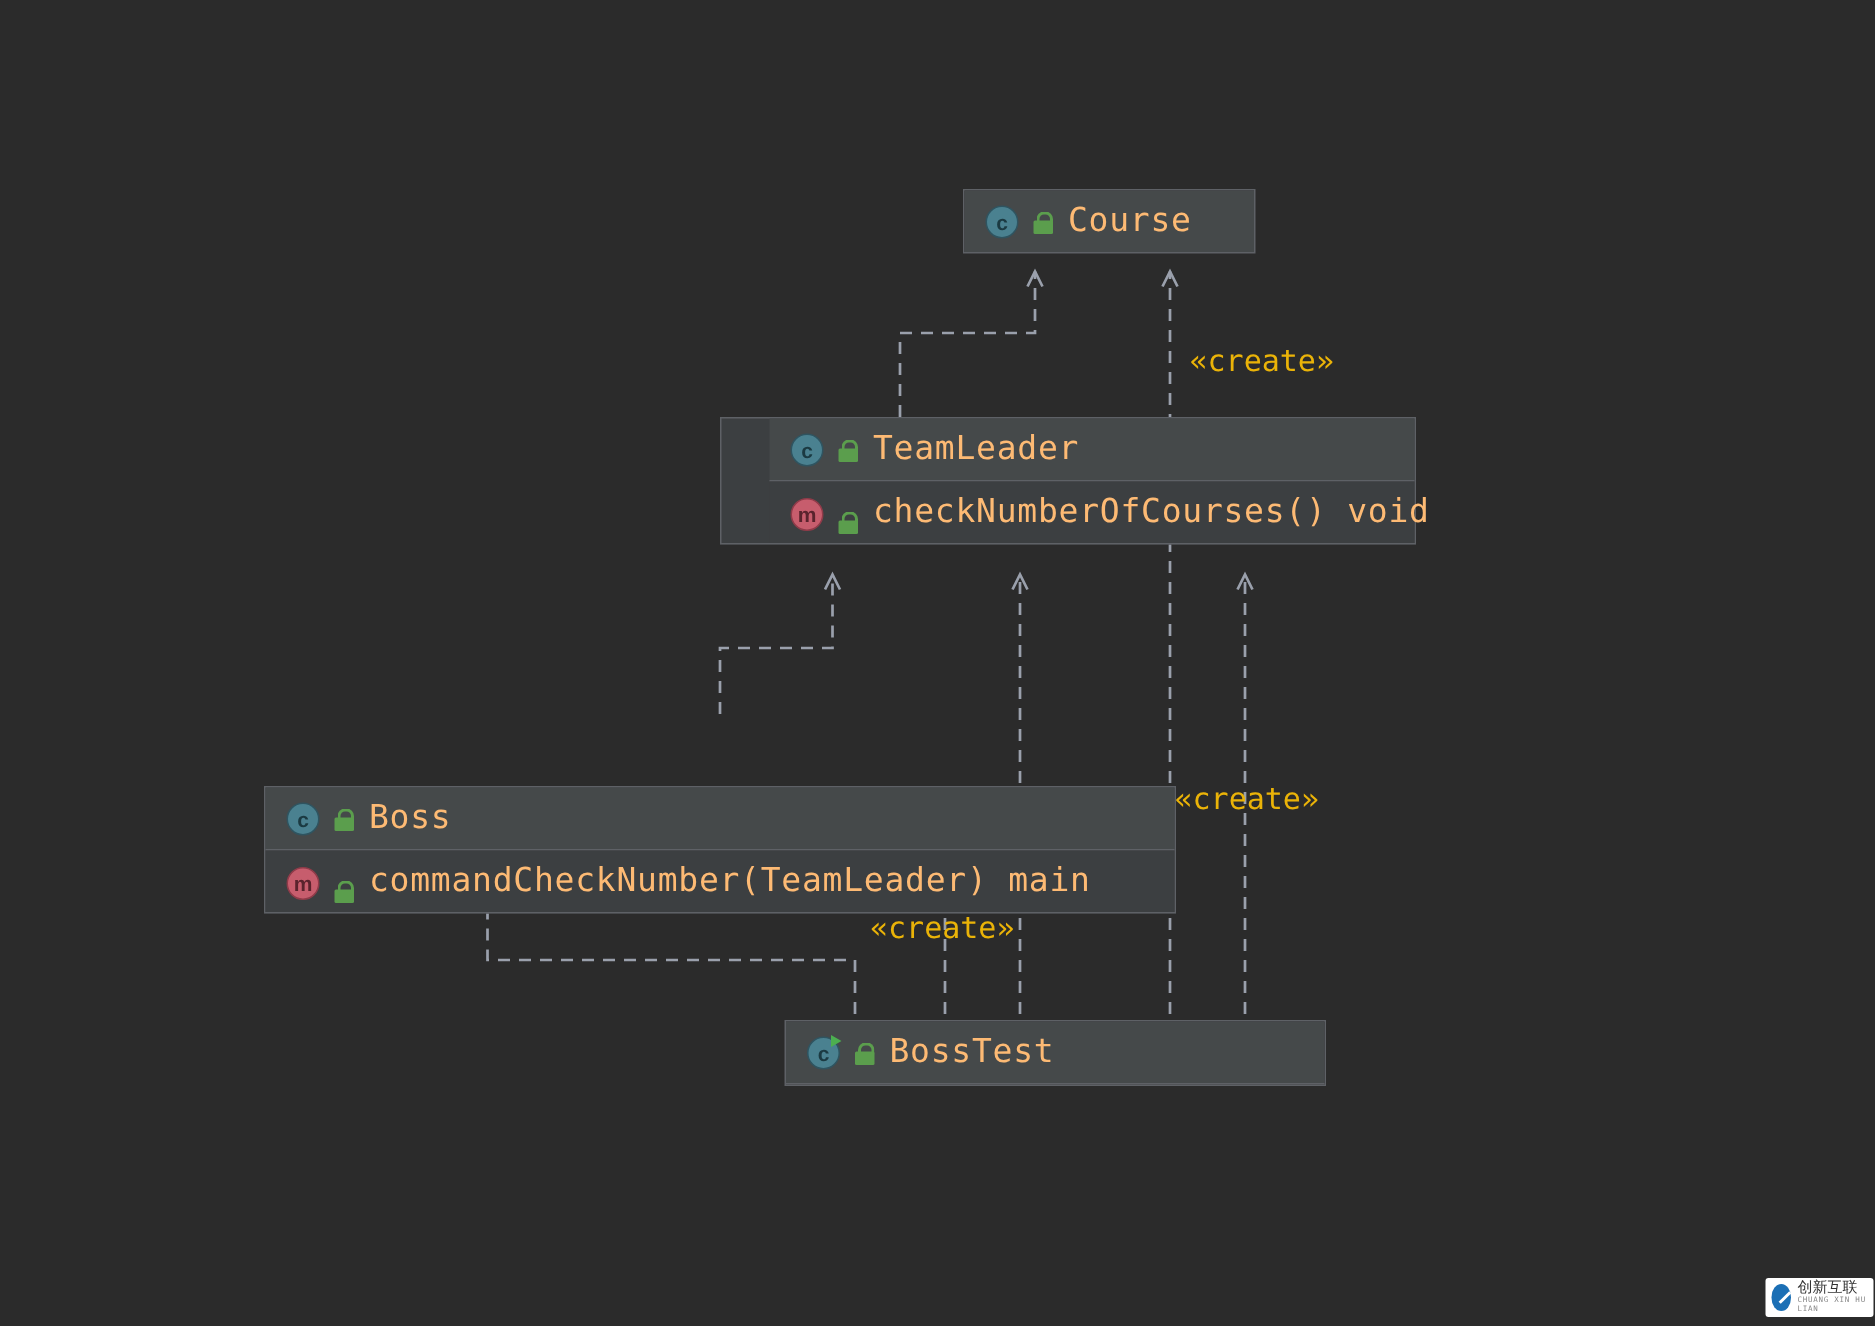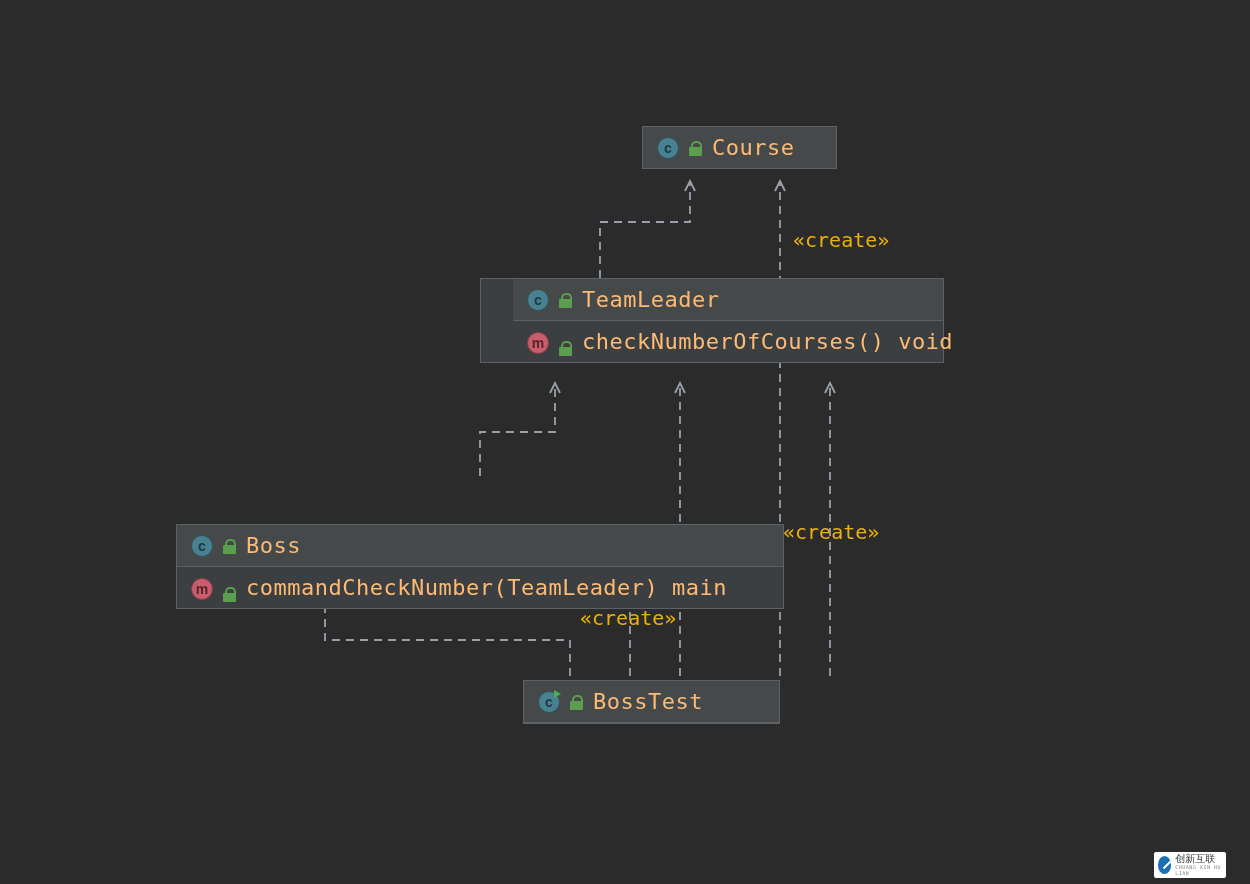--- a/index.html
+++ b/index.html
@@ -101,21 +101,21 @@
   }
   svg.edges {
     position: absolute;
     inset: 0;
     width: 1250px;
     height: 884px;
     pointer-events: none;
   }
   .watermark {
     position: absolute;
-    right: 24px;
+    right: 1px;
     bottom: 6px;
     width: 72px;
     height: 26px;
     background: #ffffff;
     display: flex;
     align-items: center;
     justify-content: space-between;
     gap: 4px;
     padding: 0 4px;
     border-radius: 2px;
@@ -201,21 +201,21 @@
       <span class="lock"></span>
       <span class="name-text">Boss</span>
     </div>
     <div class="class-body-row">
       <span class="icon-m"></span>
       <span class="lock"></span>
       <span class="name-text">commandCheckNumber(TeamLeader) main</span>
     </div>
   </div>
 
-  <div class="class-box" style="left:523px; top:680px; width:257px;">
+  <div class="class-box" style="left:523px; top:680px; width:361px;">
     <div class="class-header">
       <span class="icon-c run"></span>
       <span class="lock"></span>
       <span class="name-text">BossTest</span>
     </div>
   </div>
 
   <div class="watermark">
     <div class="wm-logo"></div>
     <div>

